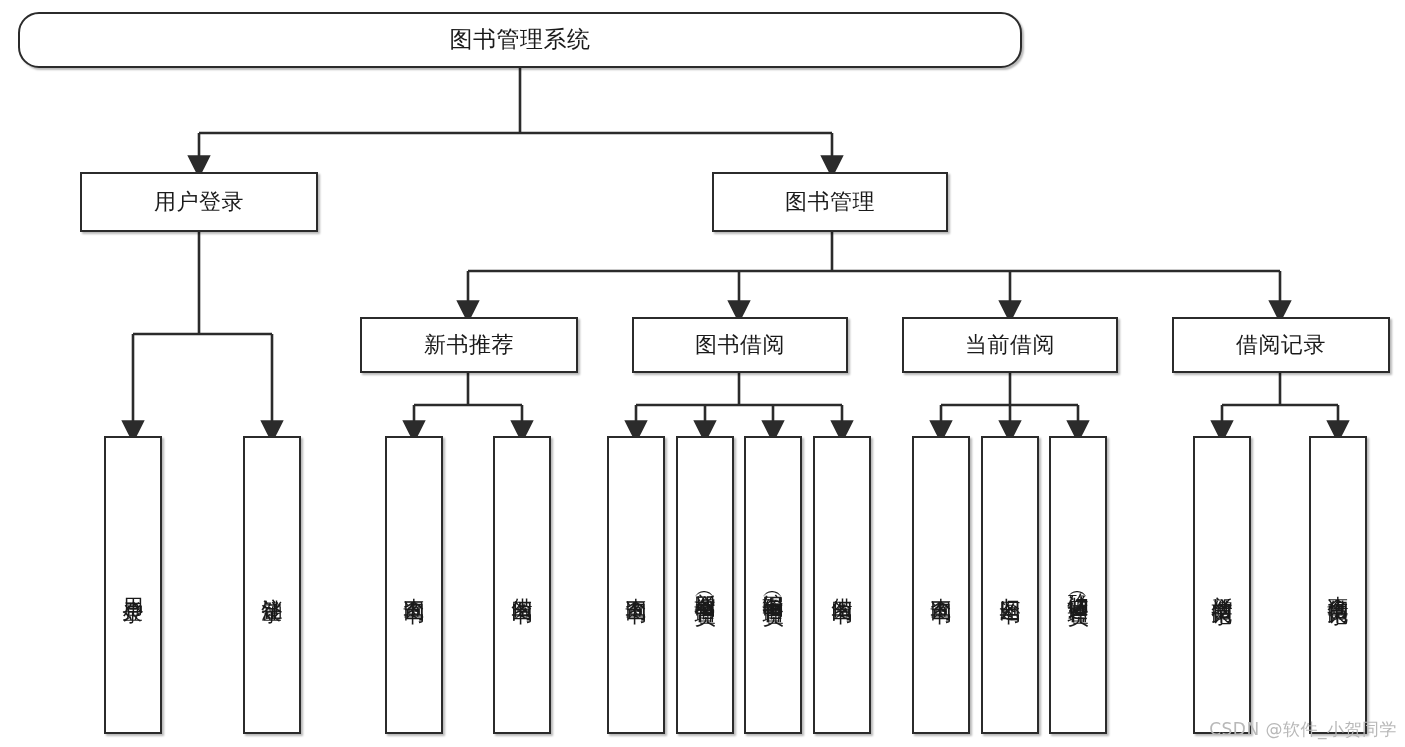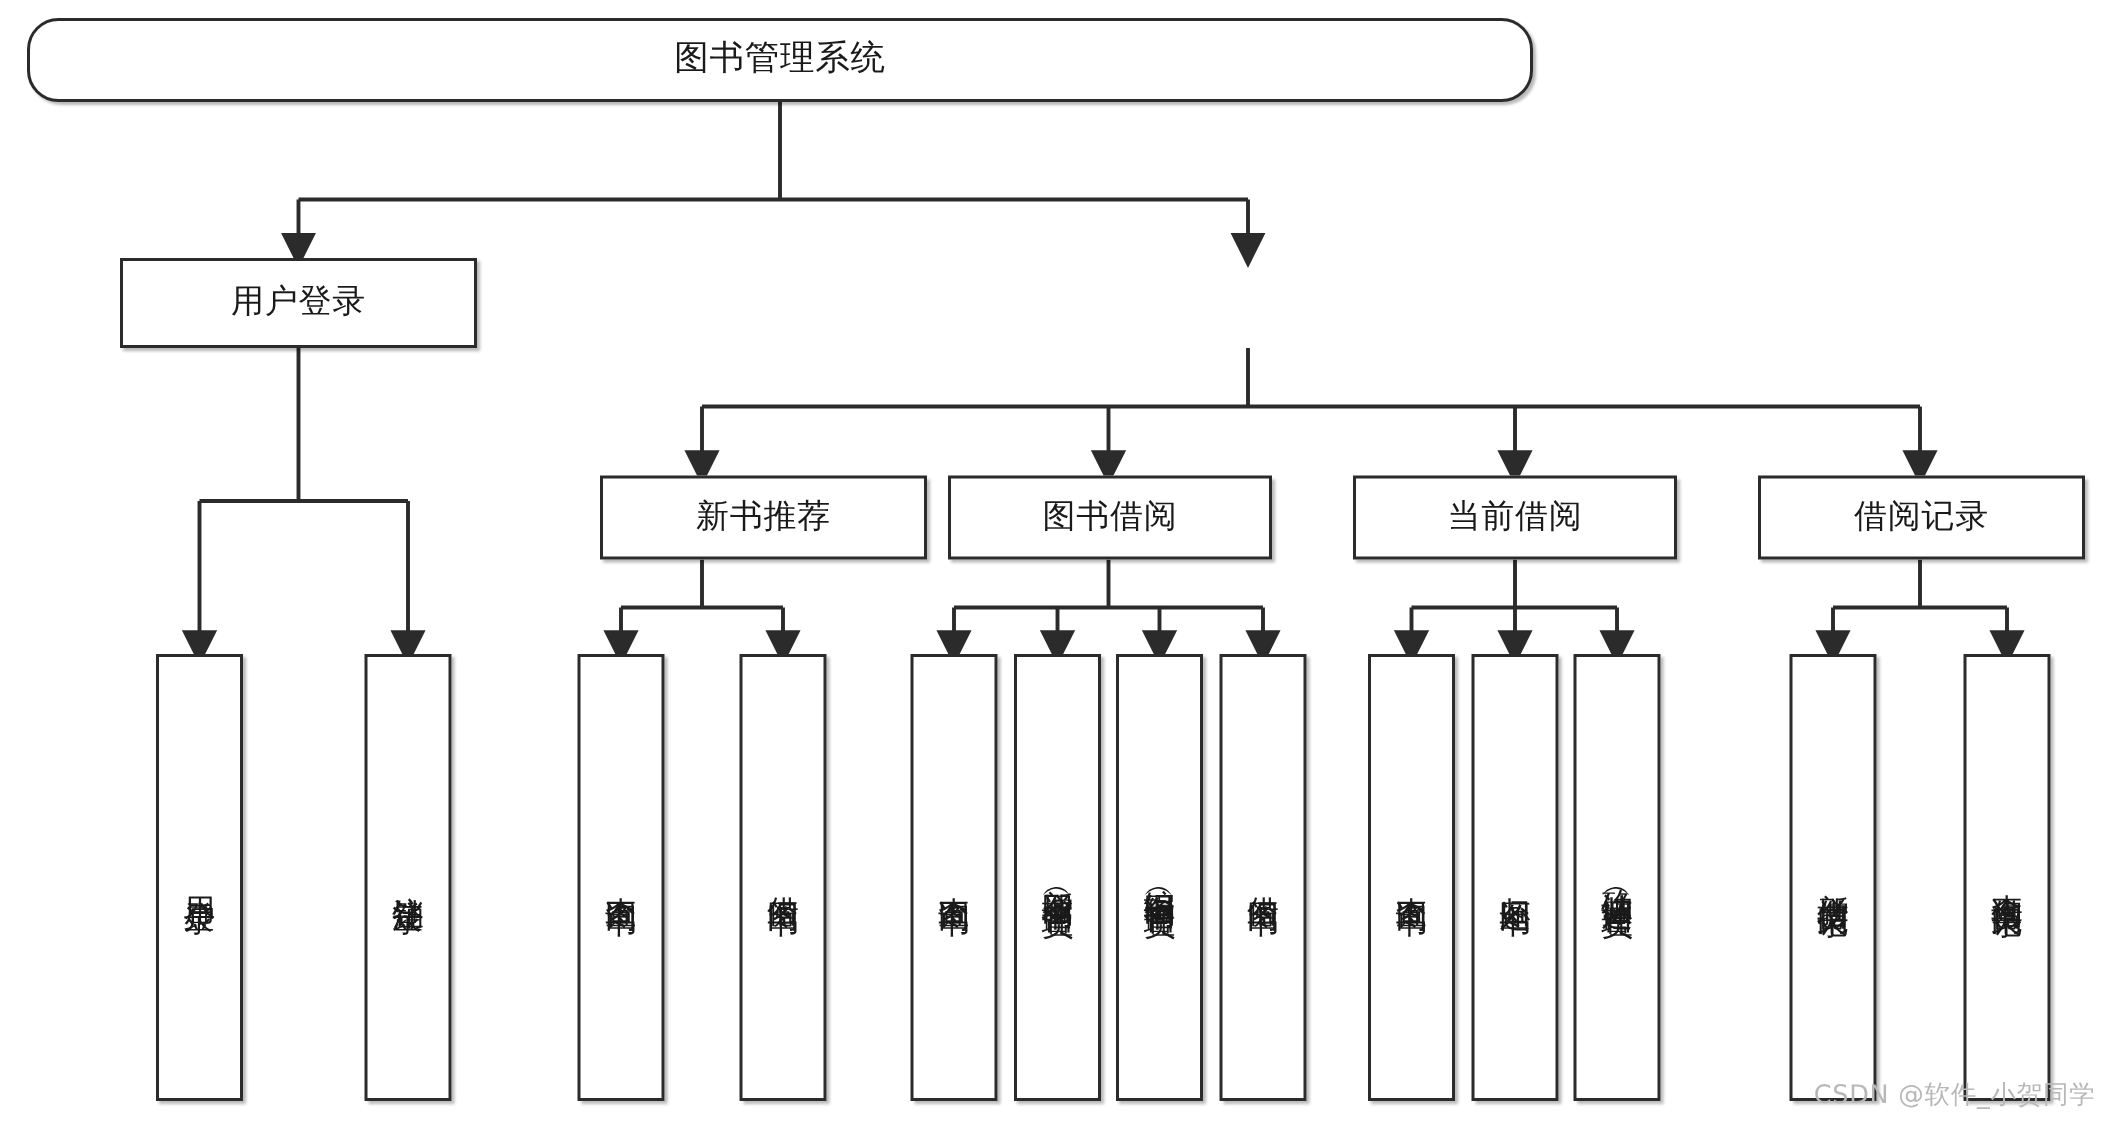--- a/index.html
+++ b/index.html
@@ -120,22 +120,25 @@
     </g>
   </svg>
 
   <div class="node-box root" style="left:18px; top:12px; width:1004px; height:56px;border-radius:21px;">
     <span class="node-label-h">图书管理系统</span>
   </div>
 
   <div class="node-box" style="left:80px; top:172px; width:238px; height:60px;">
     <span class="node-label-h">用户登录</span>
   </div>
+  <div class="node-box" style="left:712px; top:172px; width:236px; height:60px;">
+    <span class="node-label-h">图书管理</span>
+  </div>
 
-  <div class="node-box" style="left:360px; top:317px; width:218px; height:56px;margin-left:40px;">
+  <div class="node-box" style="left:360px; top:317px; width:218px; height:56px;">
     <span class="node-label-h">新书推荐</span>
   </div>
   <div class="node-box" style="left:632px; top:317px; width:216px; height:56px;">
     <span class="node-label-h">图书借阅</span>
   </div>
   <div class="node-box" style="left:1172px; top:317px; width:218px; height:56px;">
     <span class="node-label-h">借阅记录</span>
   </div>
   <div class="node-box" style="left:902px; top:317px; width:216px; height:56px;">
     <span class="node-label-h">当前借阅</span>

